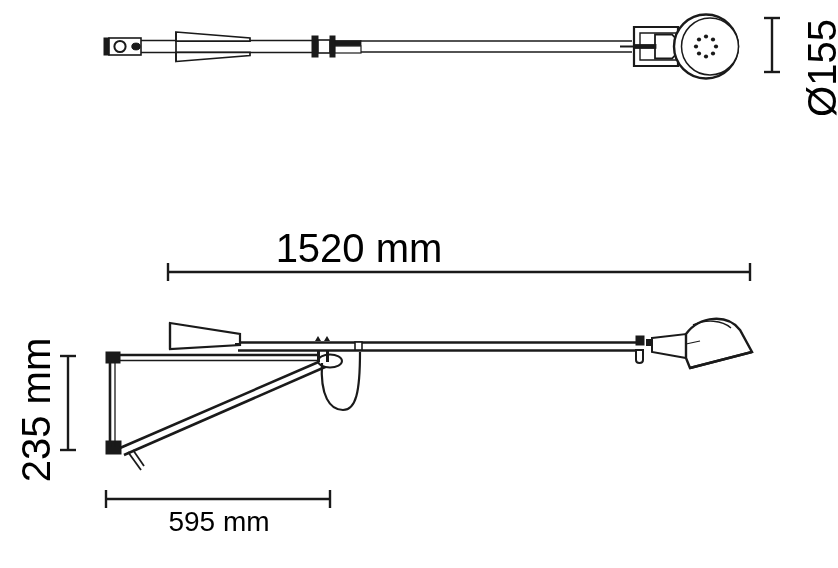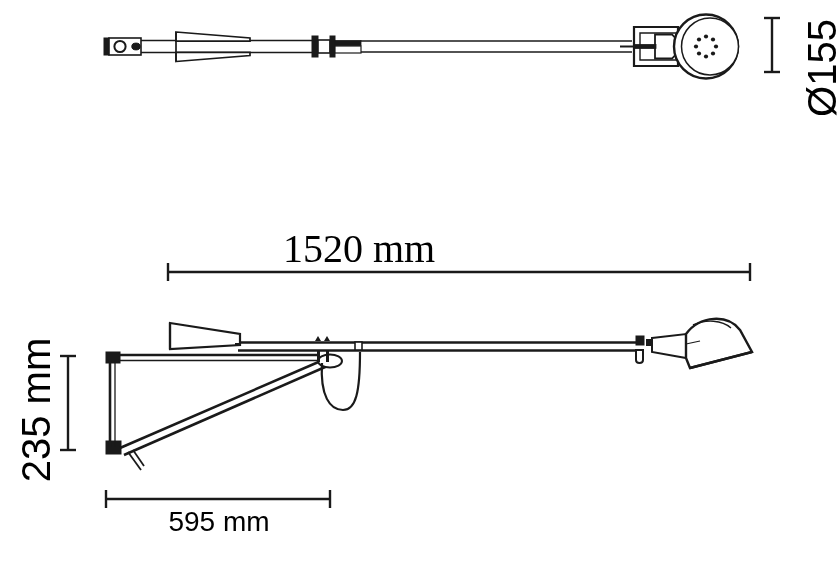--- a/index.html
+++ b/index.html
@@ -37,21 +37,20 @@
     left: 0;
     top: 228px;
     width: 838px;
     text-align: center;
     font-size: 40px;
     letter-spacing: 0px;
   }
   #dim-length-label .inner {
     display: inline-block;
     transform: translateX(-60px);
-    font-family: Liberation Serif, serif;
   }
   #dim-reach-label {
     left: 0;
     top: 508px;
     width: 438px;
     text-align: center;
     font-size: 28px;
     letter-spacing: 0px;
   }
   #dim-drop-label {

